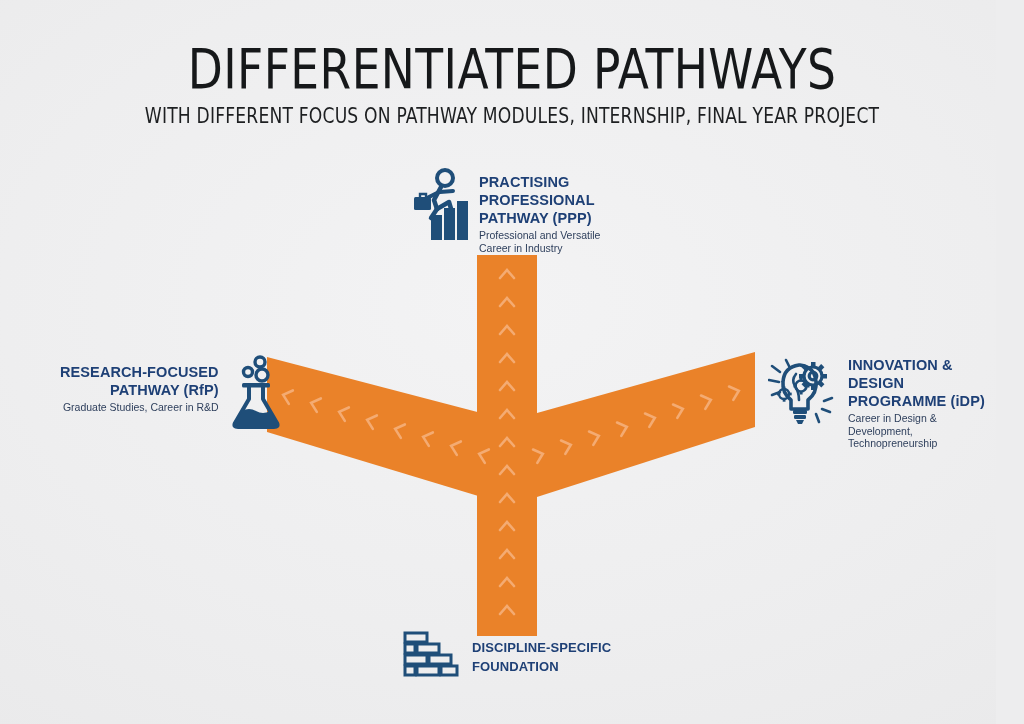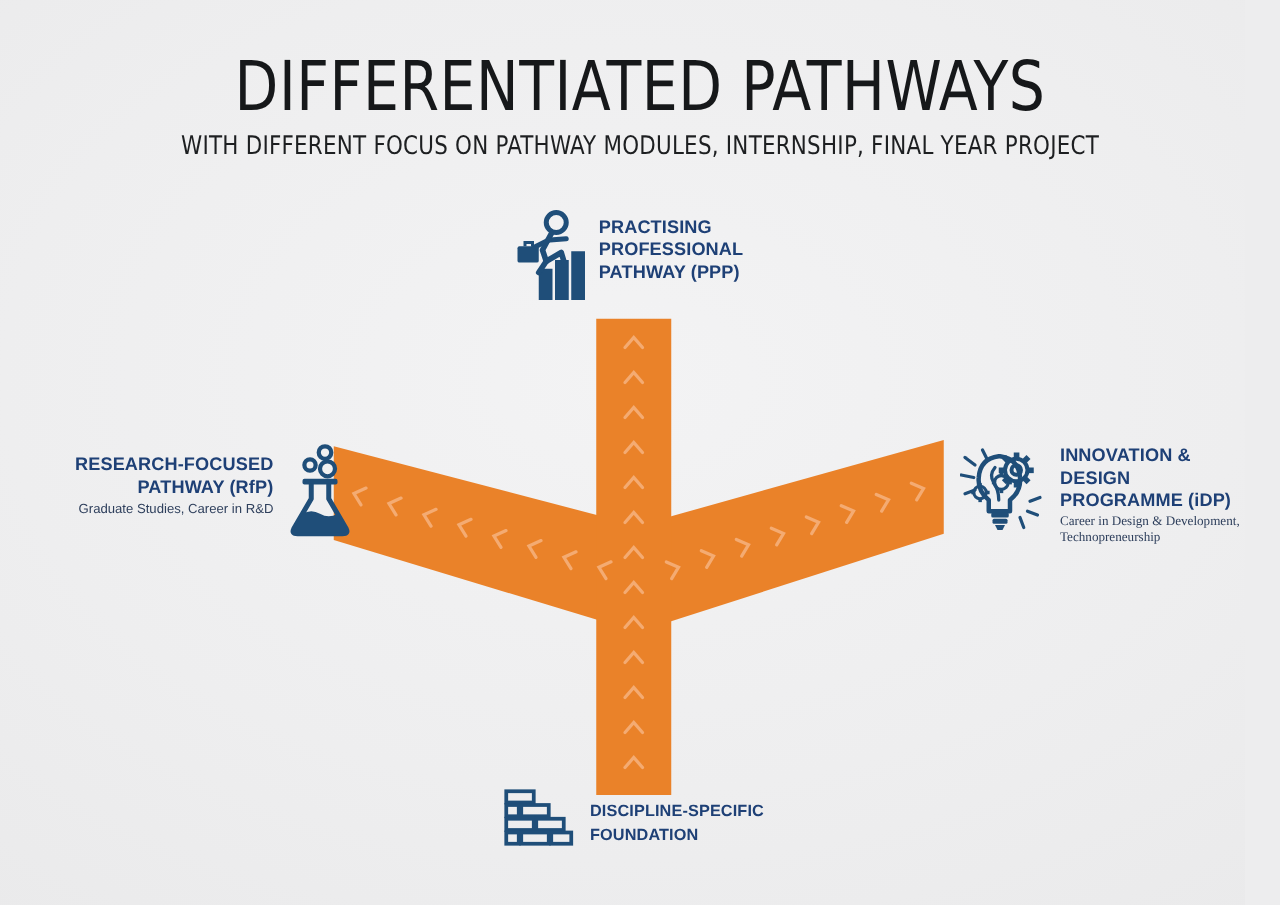--- a/index.html
+++ b/index.html
@@ -210,20 +210,22 @@
         <path d="M 28,24 L 16,30" fill="none" stroke="#1f4e79" stroke-width="4" stroke-linecap="round"></path>
 
         <rect x="3" y="29" width="17" height="13" rx="1.5" fill="#1f4e79"></rect>
         <path d="M 9,29 L 9,26 L 15,26 L 15,29" fill="none" stroke="#1f4e79" stroke-width="2.4"></path>
       </svg>
     </span>
     <span class="label-text">
       <span class="heading">PRACTISING
 PROFESSIONAL
 PATHWAY (PPP)</span>
+      <span class="sub" style="display:block;">Professional and Versatile
+Career in Industry</span>
     </span>
   </div>
 
   <div class="label-block" id="label-rfp">
     <span class="label-text">
       <span class="heading">RESEARCH-FOCUSED
 PATHWAY (RfP)</span>
       <span class="sub" style="display:block;">Graduate Studies, Career in R&amp;D</span>
     </span>
     <span class="icon-wrap">
@@ -300,21 +302,21 @@
           <rect x="14.7" y="46.5" width="2.8" height="3.2"></rect>
           <rect x="9" y="40.6" width="3.2" height="2.8"></rect>
           <rect x="20.5" y="40.6" width="3.2" height="2.8"></rect>
         </g>
       </svg>
     </span>
     <span class="label-text">
       <span class="heading">INNOVATION &amp;
 DESIGN
 PROGRAMME (iDP)</span>
-      <span class="sub" style="display:block;font-family:Liberation Serif, serif;">Career in Design &amp; Development,
+      <span class="sub" style="display:block;">Career in Design &amp; Development,
 Technopreneurship</span>
     </span>
   </div>
 
   <div class="label-block" id="label-foundation">
     <span class="icon-wrap">
       <svg width="62" height="50" viewBox="0 0 62 50">
         <g fill="none" stroke="#1f4e79" stroke-width="3">
 
           <rect x="5" y="3" width="22" height="9"></rect>

